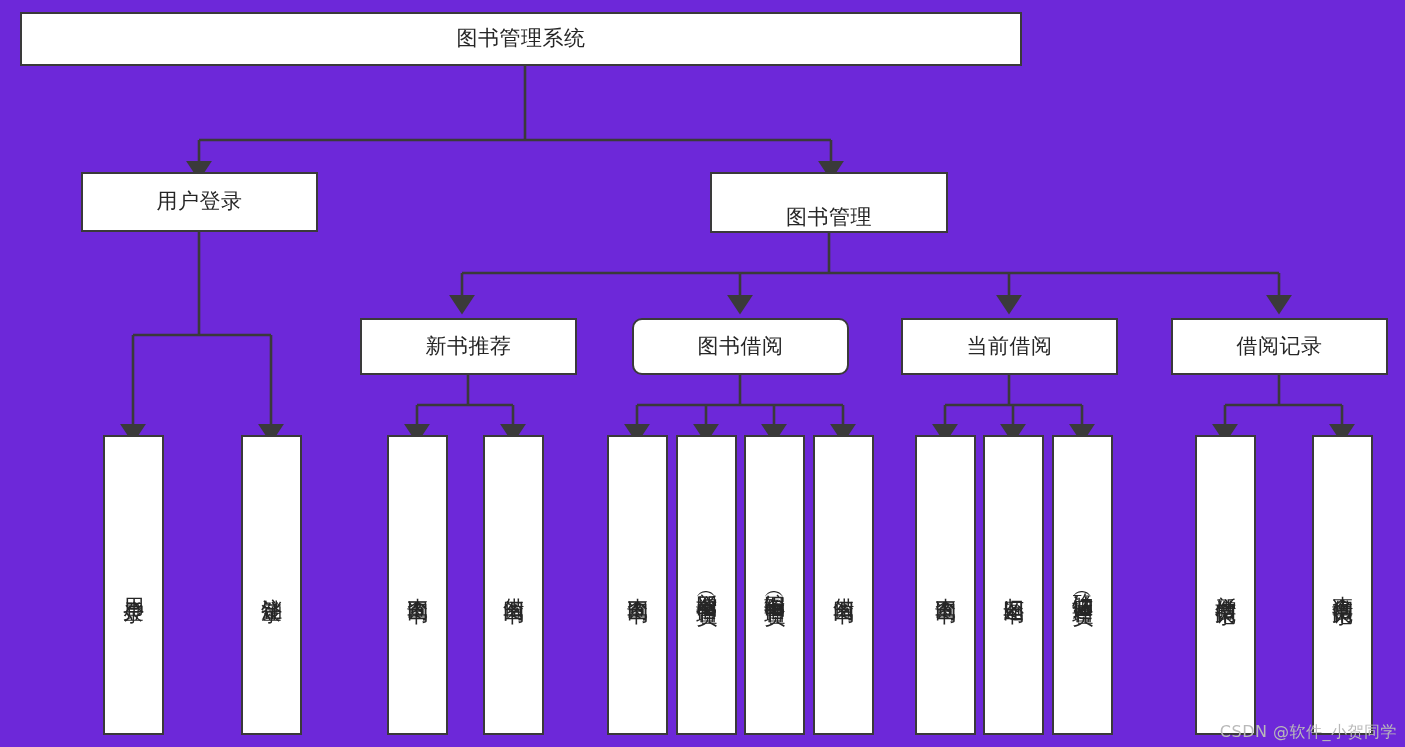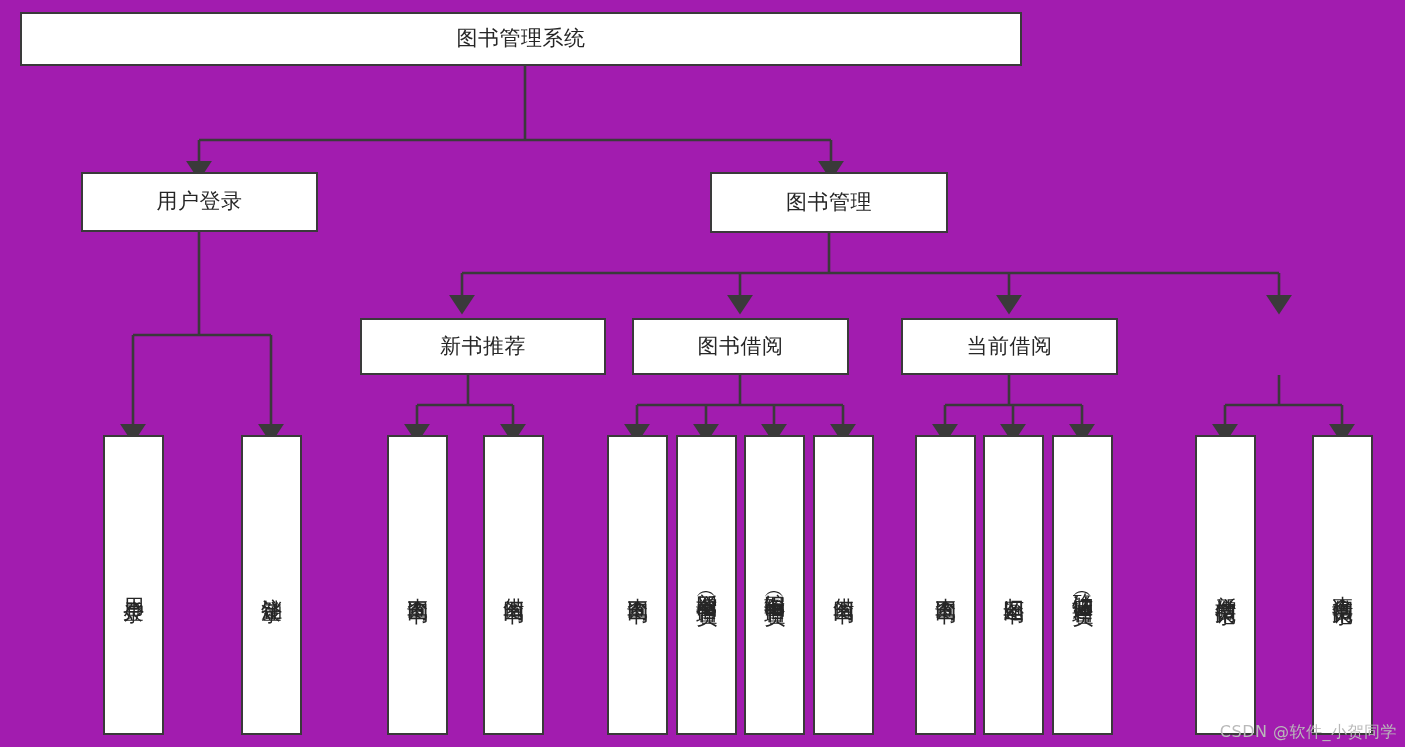--- a/index.html
+++ b/index.html
@@ -7,21 +7,21 @@
     padding: 0;
     background: #ffffff;
   }
   body {
     font-family: "DejaVu Sans", "Liberation Sans", sans-serif;
   }
   #canvas {
     position: relative;
     width: 1405px;
     height: 747px;
-    background: #a21caf;
+    background: #6d28d9;
     overflow: hidden;
   }
   svg.edges {
     position: absolute;
     left: 0;
     top: 0;
     width: 1405px;
     height: 747px;
     pointer-events: none;
   }
@@ -125,33 +125,36 @@
     </g>
   </svg>
 
   <div class="node h" style="left:20px; top:12px; width:1002px; height:54px;">
     <span>图书管理系统</span>
   </div>
 
   <div class="node h" style="left:81px; top:172px; width:237px; height:60px;">
     <span>用户登录</span>
   </div>
-  <div class="node h" style="left:710px; top:172px; width:238px; height:61px;">
+  <div class="node h" style="left:710px; top:172px; width:238px; height:61px;align-items:flex-end;">
     <span>图书管理</span>
   </div>
 
-  <div class="node h" style="left:360px; top:318px; width:246px; height:57px;">
+  <div class="node h" style="left:360px; top:318px; width:217px; height:57px;">
     <span>新书推荐</span>
   </div>
-  <div class="node h" style="left:632px; top:318px; width:217px; height:57px;">
+  <div class="node h" style="left:632px; top:318px; width:217px; height:57px;border-radius:10px;">
     <span>图书借阅</span>
   </div>
   <div class="node h" style="left:901px; top:318px; width:217px; height:57px;text-align:center;">
     <span>当前借阅</span>
   </div>
+  <div class="node h" style="left:1171px; top:318px; width:217px; height:57px;">
+    <span>借阅记录</span>
+  </div>
 
   <div class="leaf" style="left:103px; top:435px; width:61px; height:300px;">
     <span>用户登录</span>
   </div>
   <div class="leaf" style="left:241px; top:435px; width:61px; height:300px;">
     <span>注销登录</span>
   </div>
 
   <div class="leaf" style="left:387px; top:435px; width:61px; height:300px;">
     <span>查询图书</span>

